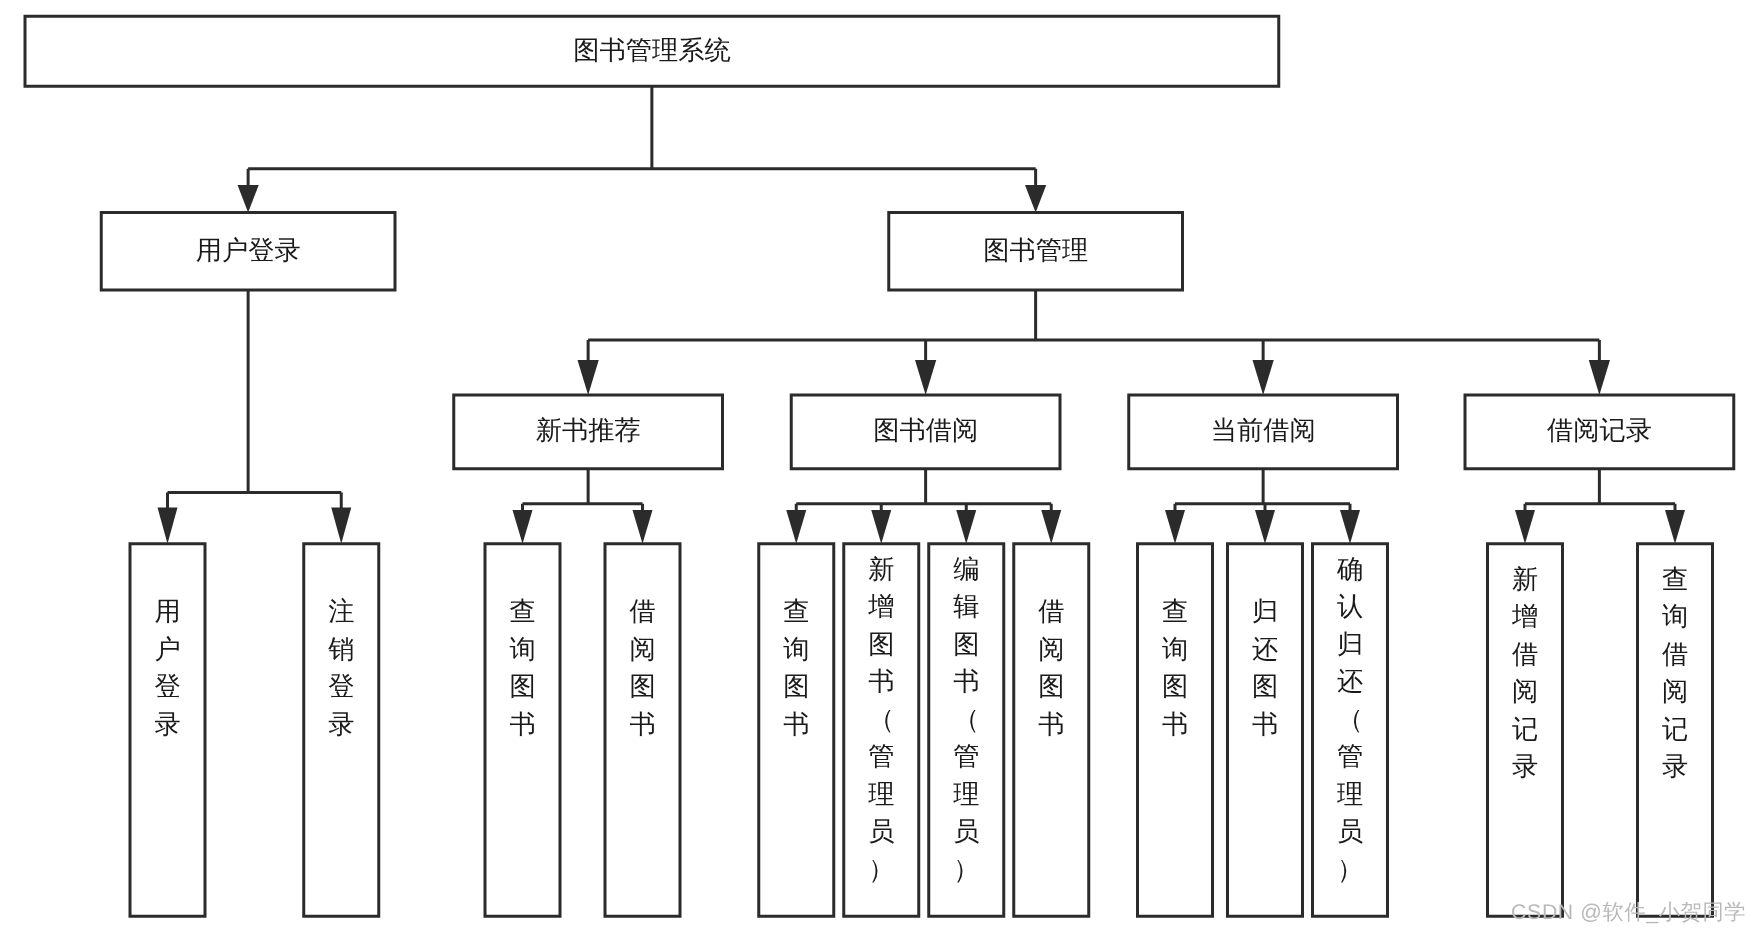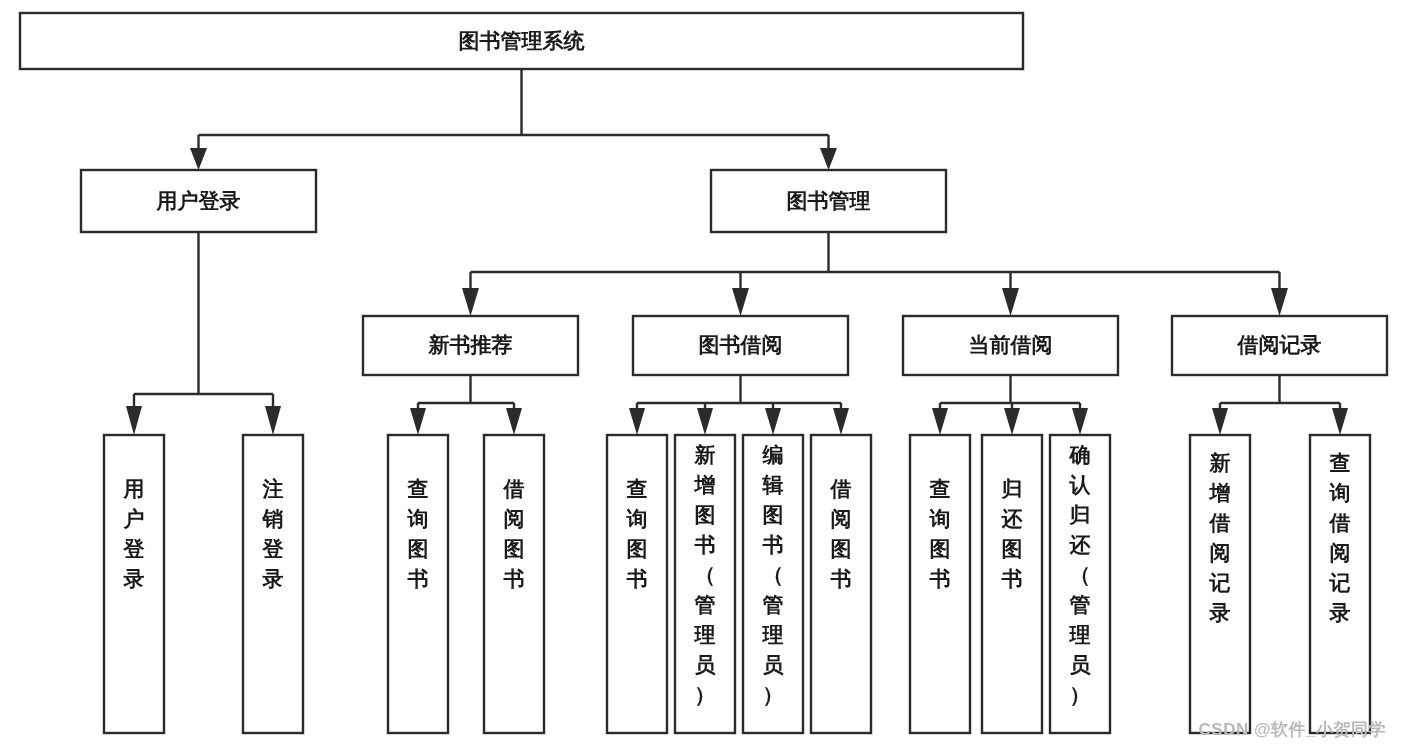--- a/index.html
+++ b/index.html
@@ -10,21 +10,20 @@
   }
   body {
     font-family: "Liberation Sans", "DejaVu Sans", sans-serif;
   }
   #diagram-root {
     position: relative;
     width: 1405px;
     height: 747px;
     background: #ffffff;
     overflow: hidden;
-    font-weight: bold;
   }
   svg#flow-svg {
     position: absolute;
     left: 0;
     top: 0;
     width: 1405px;
     height: 747px;
     display: block;
   }
   .node-box {
@@ -50,21 +49,21 @@
     dominant-baseline: middle;
   }
   .node-label-v {
     font-family: "Liberation Sans", "DejaVu Sans", sans-serif;
     font-size: 21px;
     fill: #1a1a1a;
     text-anchor: middle;
   }
   .watermark {
     position: absolute;
-    right: 19px;
+    right: 8px;
     bottom: 6px;
     font-family: "Liberation Sans", "DejaVu Sans", sans-serif;
     font-size: 17px;
     color: #b9b9b9;
     white-space: nowrap;
     letter-spacing: 0.5px;
     pointer-events: none;
   }
 </style>
 </head>

